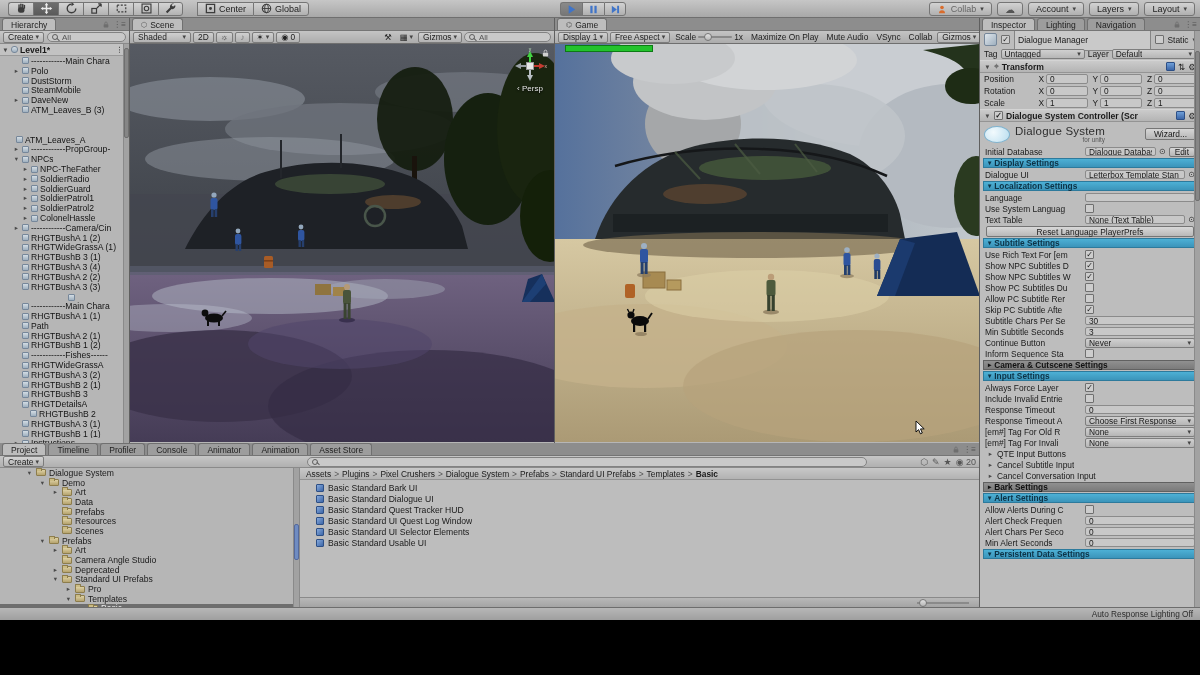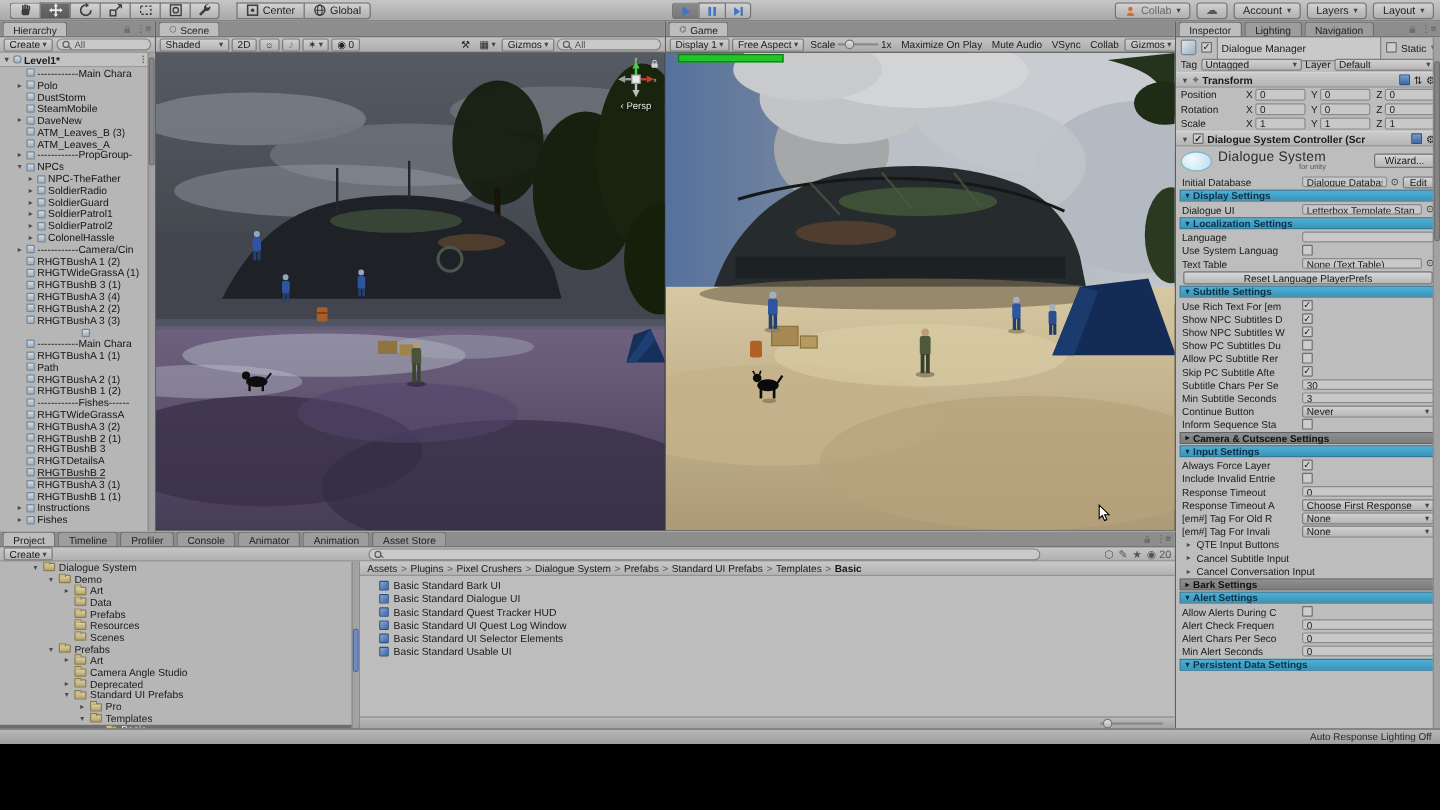--- a/index.html
+++ b/index.html
@@ -269,21 +269,21 @@
           <div class="h-row" style="padding-left: 13px;">
             <span class="arw">▸</span>
             <span class="objico"></span>
             <span class="truncate">DaveNew</span>
           </div>
           <div class="h-row" style="padding-left: 13px;">
             <span class="arw"></span>
             <span class="objico"></span>
             <span class="truncate">ATM_Leaves_B (3)</span>
           </div>
-          <div class="h-row" style="padding-left: 13px;">
+          <div class="h-row" style="padding-left: 7px; margin-top: 20px;">
             <span class="arw"></span>
             <span class="objico"></span>
             <span class="truncate">ATM_Leaves_A</span>
           </div>
           <div class="h-row" style="padding-left: 13px;">
             <span class="arw">▸</span>
             <span class="objico"></span>
             <span class="truncate">------------PropGroup-</span>
           </div>
           <div class="h-row" style="padding-left: 13px;">
@@ -409,21 +409,21 @@
           <div class="h-row" style="padding-left: 13px;">
             <span class="arw"></span>
             <span class="objico"></span>
             <span class="truncate">RHGTBushB 3</span>
           </div>
           <div class="h-row" style="padding-left: 13px;">
             <span class="arw"></span>
             <span class="objico"></span>
             <span class="truncate">RHGTDetailsA</span>
           </div>
-          <div class="h-row" style="padding-left: 13px; text-decoration: underline;">
+          <div class="h-row" style="padding-left: 21px;">
             <span class="arw"></span>
             <span class="objico"></span>
             <span class="truncate">RHGTBushB 2</span>
           </div>
           <div class="h-row" style="padding-left: 13px;">
             <span class="arw"></span>
             <span class="objico"></span>
             <span class="truncate">RHGTBushA 3 (1)</span>
           </div>
           <div class="h-row" style="padding-left: 13px;">

